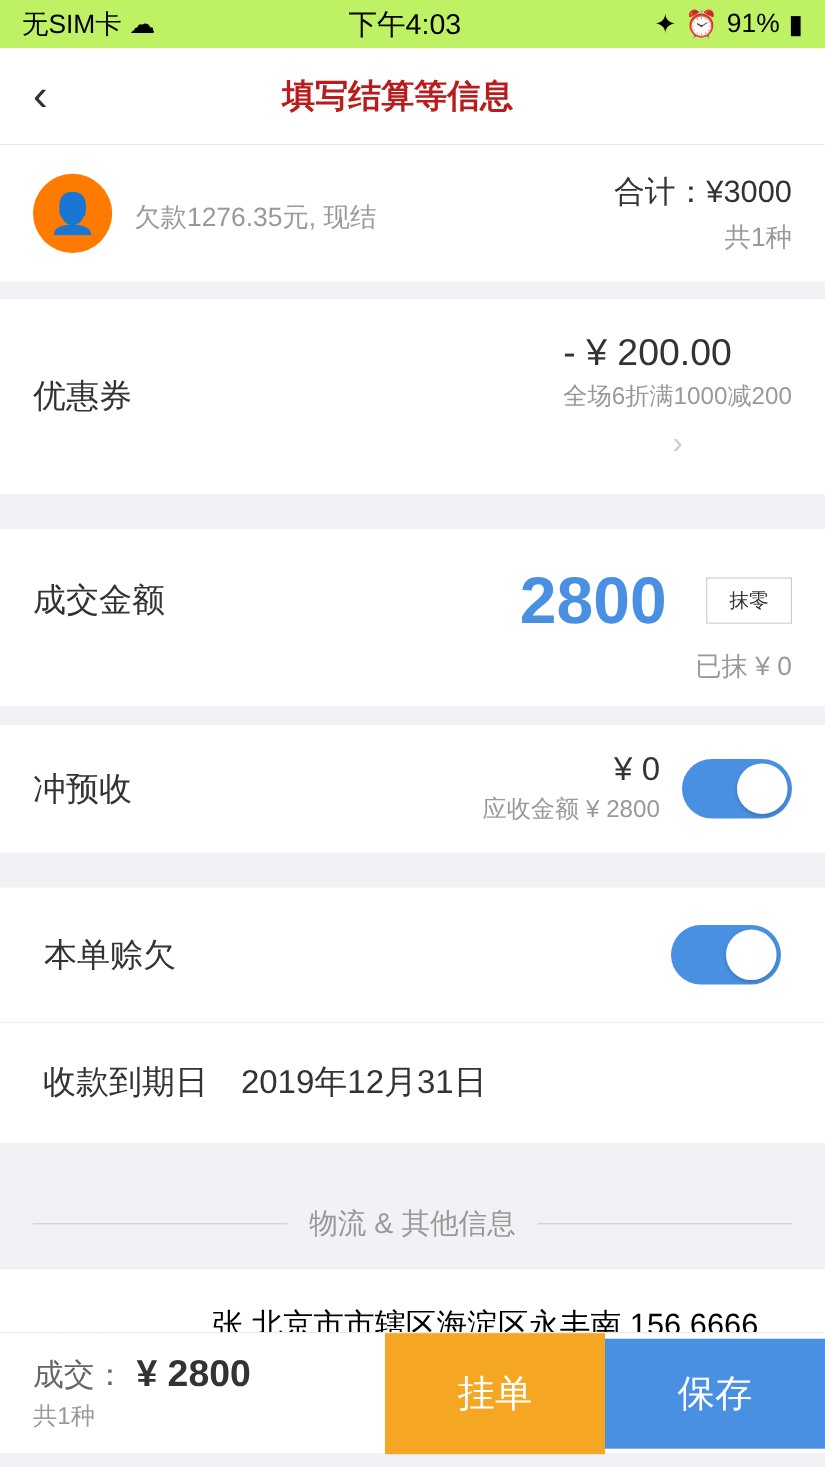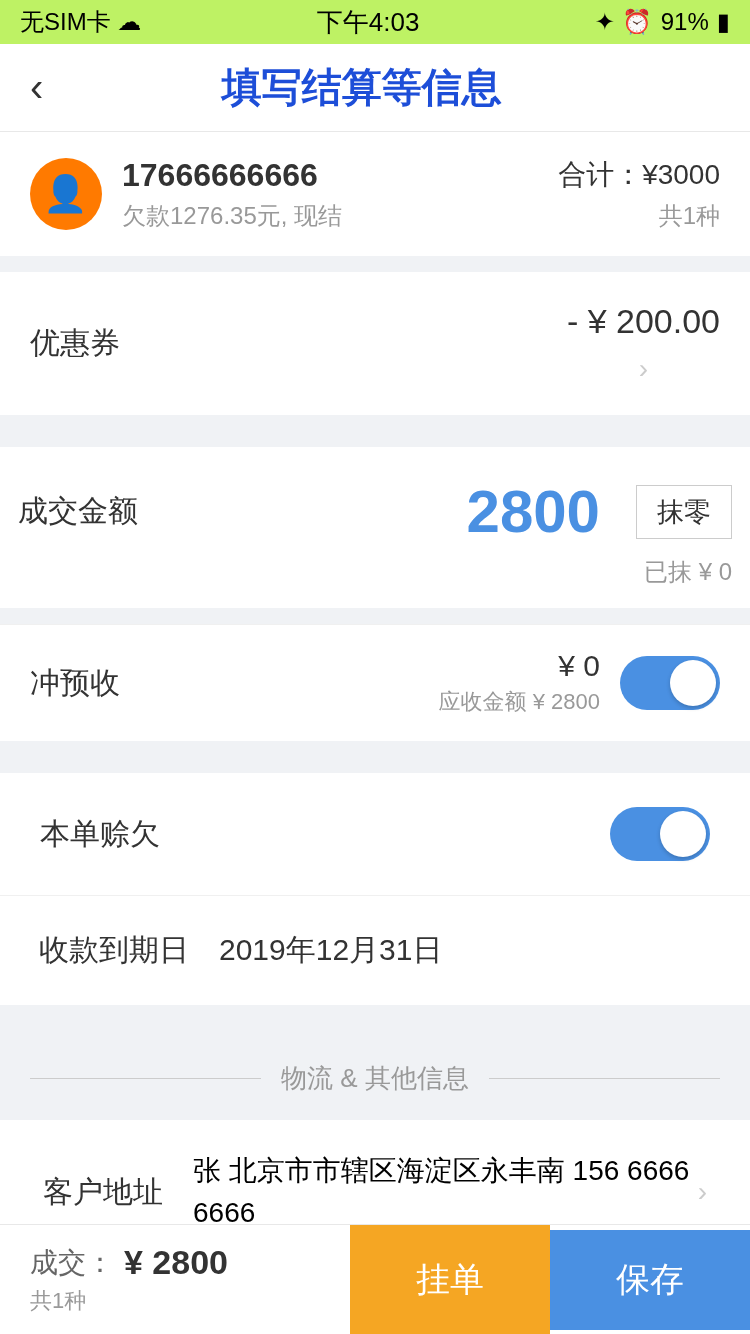--- a/index.html
+++ b/index.html
@@ -39,23 +39,23 @@
     }
     .nav-back {
       font-size: 40px;
       color: #333;
       cursor: pointer;
       padding: 10px 20px 10px 0;
     }
     .nav-title {
       flex: 1;
       text-align: center;
-      font-size: 40px;
+      font-size: 30px;
       font-weight: 600;
-      color: #1d4ed8;
+      color: #b91c1c;
       margin-right: 60px;
     }
 
     
     .section {
       background: #fff;
       margin-bottom: 16px;
     }
 
     
@@ -96,37 +96,37 @@
     }
     .coupon-left { font-size: 30px; color: #333; }
     .coupon-right { display: flex; align-items: center; gap: 12px; flex-direction: column; }
     .coupon-discount { font-size: 34px; color: #333; font-weight: 500; }
     .coupon-desc { font-size: 22px; color: #999; text-align: right; margin-top: 4px; }
     .chevron-icon { font-size: 28px; color: #ccc; }
 
     
     .deal-section {
       background: #fff;
-      padding: 0 18px;
+      padding: 0 30px;
       margin-bottom: 16px;
     }
     .deal-row {
       display: flex;
       align-items: center;
       justify-content: space-between;
       padding: 30px 0;
     }
     .deal-label { font-size: 30px; color: #333; }
     .deal-value-group { display: flex; align-items: center; gap: 36px; }
     .deal-amount { font-size: 60px; color: #4a90e2; font-weight: 600; }
     .round-btn {
       border: 1px solid #ccc;
       border-radius: 0;
       padding: 8px 20px;
-      font-size: 27px;
+      font-size: 18px;
       color: #333;
       background: #fff;
       cursor: pointer;
     }
     .deal-sub { font-size: 24px; color: #999; text-align: right; margin-top: -20px; padding-bottom: 20px; }
 
     
     .precollect-row {
       display: flex;
       align-items: center;
@@ -211,21 +211,21 @@
     }
     .address-label { font-size: 30px; color: #333; flex-shrink: 0; margin-right: 30px; }
     .address-value { font-size: 28px; color: #000000; flex: 1; line-height: 1.5; }
 
     
     .bottom-space { height: 160px; background: #f0f2f5; }
 
     
     .footer {
       position: fixed;
-      bottom: 0;
+      bottom: 13px;
       left: 0;
       width: 750px;
       height: 110px;
       background: #fff;
       display: flex;
       align-items: center;
       border-top: 1px solid #e8e8e8;
     }
     .footer-info {
       flex: 1;
@@ -280,35 +280,35 @@
   <span class="nav-back">‹</span>
   <div class="nav-title">填写结算等信息</div>
 </div>
 
 <div class="customer-row section">
   <div class="customer-left">
     <div class="avatar">
       <span>👤</span>
     </div>
     <div class="customer-info">
-      <div class="phone">17666666666</div>
       <div class="debt">欠款1276.35元, 现结</div>
     </div>
   </div>
   <div class="customer-right">
     <div class="total-amount">合计：¥3000</div>
     <div class="total-count">共1种</div>
   </div>
 </div>
 
 <div class="coupon-row section">
   <div class="coupon-left">优惠券</div>
   <div class="coupon-right">
     <div>
       <div class="coupon-discount">- ¥ 200.00</div>
+      <div class="coupon-desc">全场6折满1000减200</div>
     </div>
     <span class="chevron-icon">›</span>
   </div>
 </div>
 
 <div class="separator"></div>
 
 <div class="deal-section section">
   <div class="deal-row">
     <div class="deal-label">成交金额</div>

